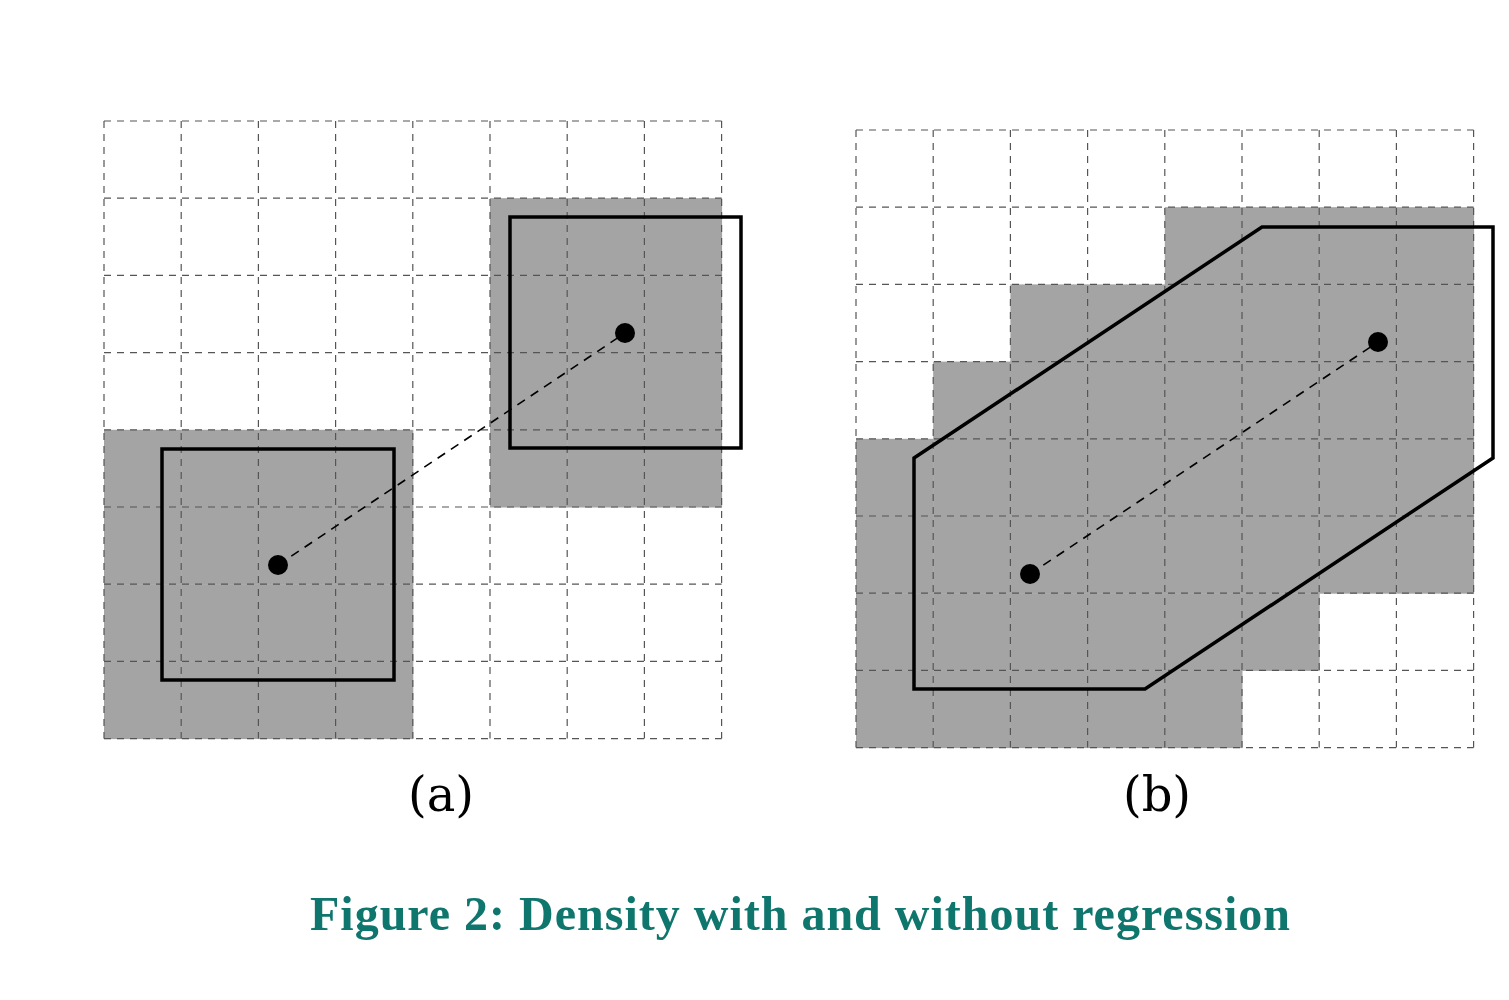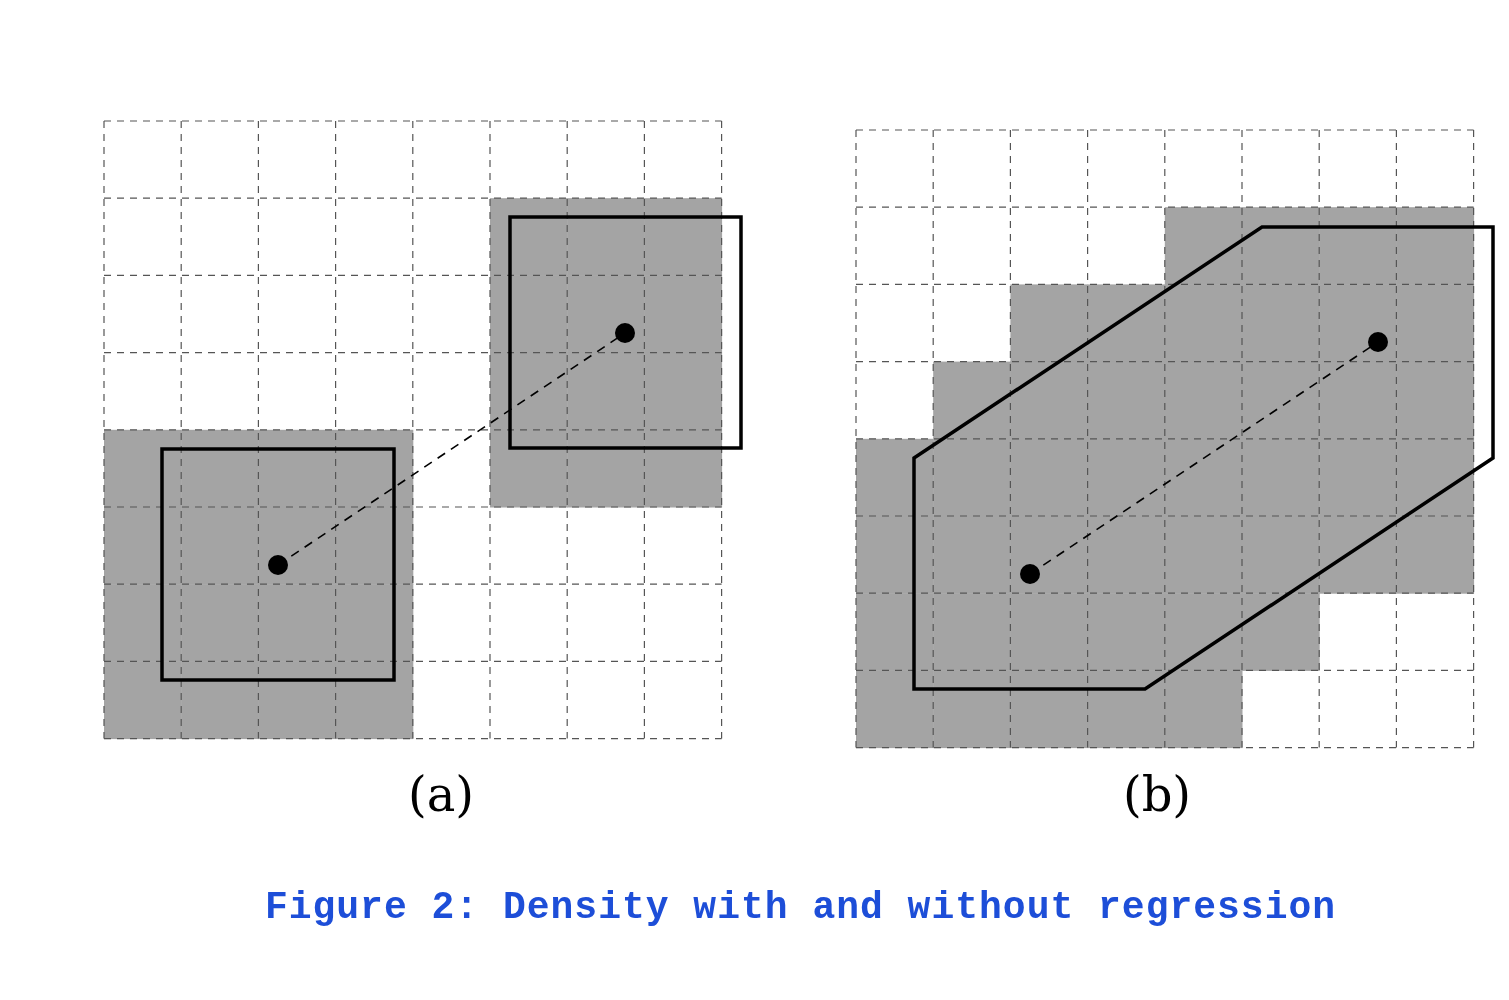--- a/index.html
+++ b/index.html
@@ -6,22 +6,22 @@
     body { width: 1509px; height: 1000px; position: relative; overflow: hidden; }
     #figure { position: absolute; left: 0; top: 0; width: 1509px; height: 1000px; }
     .sub-label {
       position: absolute; top: 766px; width: 200px; text-align: center;
       font-family: "DejaVu Serif", "Liberation Serif", serif; font-size: 48px; color: #000;
     }
     #label-a { left: 341px; }
     #label-b { left: 1057px; }
     #caption {
       position: absolute; left: 0; width: 1509px; top: 886px; text-align: center;
-      font-family: Liberation Mono, monospace; font-weight: bold;
-      font-size: 38px; color: #1d4ed8; letter-spacing: 1px;
+      font-family: Liberation Serif, serif; font-weight: bold;
+      font-size: 48px; color: #0f766e; letter-spacing: 1px;
     }
     #caption span { padding-left: 92px; }
   </style>
 </head>
 <body>
 
 <svg id="figure" xmlns="http://www.w3.org/2000/svg" width="1509" height="1000" viewBox="0 0 1509 1000">
   <g id="panel-a">
       <rect x="490" y="198.2" width="77.7" height="77.7" fill="#a4a4a4"></rect>
       <rect x="567.2" y="198.2" width="77.7" height="77.7" fill="#a4a4a4"></rect>

